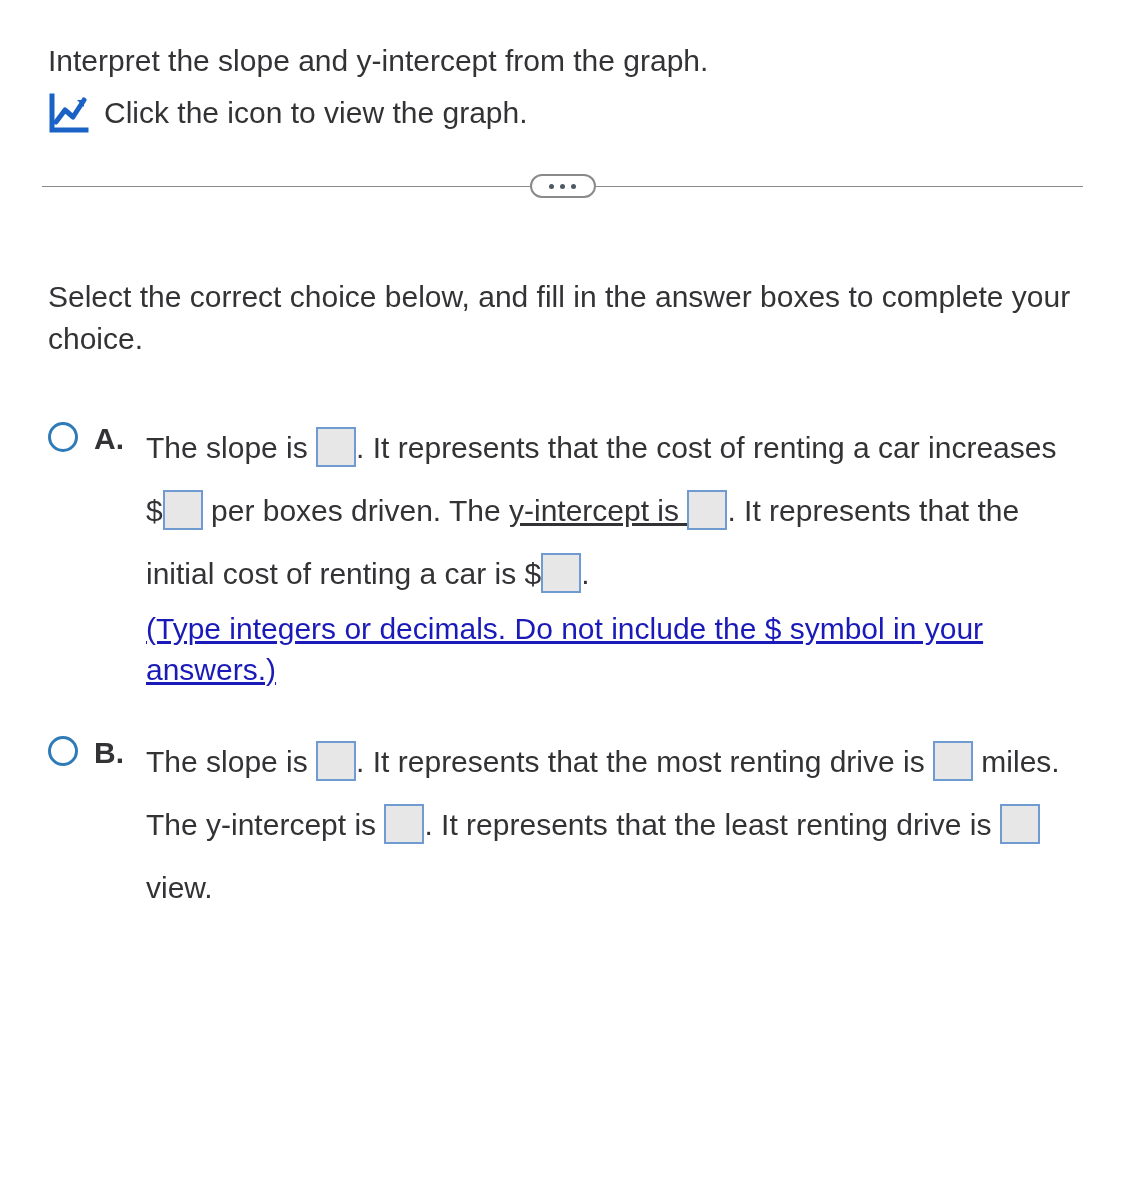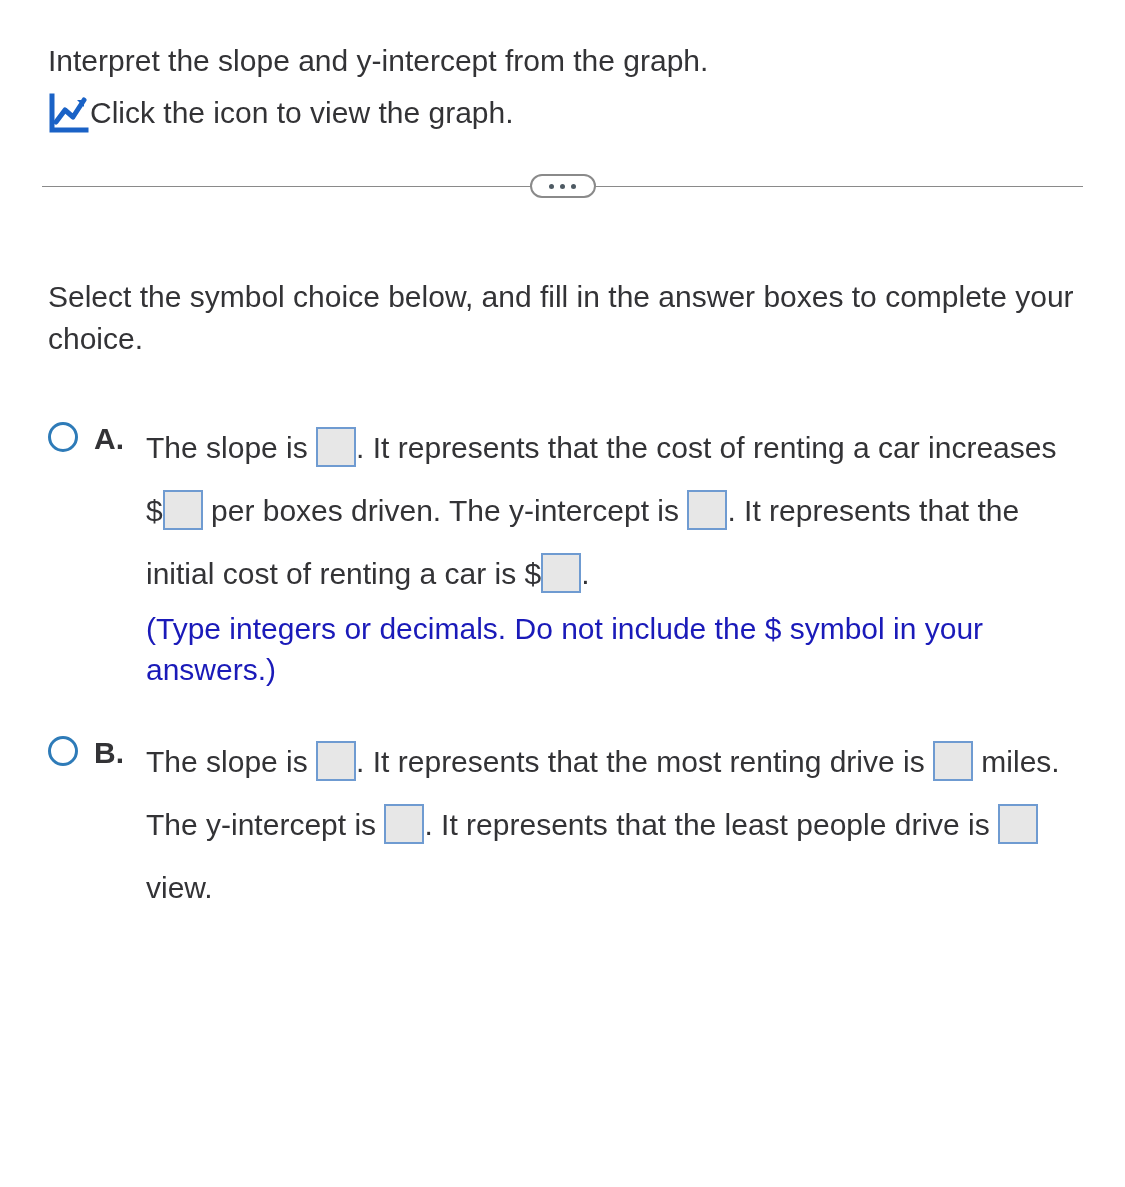--- a/index.html
+++ b/index.html
@@ -10,20 +10,21 @@
     font-size: 30px;
     color: #333336;
     background: #fff;
     width: 1125px;
     line-height: 1.4;
   }
   .question-text { margin-bottom: 10px; }
   .graph-link-row {
     display: flex;
     align-items: center;
+    gap: 14px;
     margin-bottom: 40px;
   }
   .graph-icon {
     width: 42px;
     height: 42px;
     flex-shrink: 0;
     cursor: pointer;
   }
   .divider-wrap {
     position: relative;
@@ -98,22 +99,23 @@
     vertical-align: middle;
     position: relative;
     top: -3px;
     cursor: text;
   }
   .hint {
     color: #1a1ab9;
     line-height: 1.35;
     display: block;
     margin-top: 4px;
+    text-decoration: underline;
   }
-  .nowrap { white-space: nowrap; }
+  .nowrap { white-space: nowrap; text-decoration: underline; }
 </style>
 </head>
 <body>
 
 <div class="question-text">Interpret the slope and y-intercept from the graph.</div>
 
 <div class="graph-link-row">
   <div class="graph-icon">
     <svg viewBox="0 0 42 42" width="42" height="42">
       <polyline points="4,4 4,38 38,38" fill="none" stroke="#1a62c6" stroke-width="5" stroke-linecap="square"></polyline>
@@ -126,34 +128,34 @@
 
 <div class="divider-wrap">
   <div class="divider-line"></div>
   <div class="divider-pill">
     <span class="dot"></span>
     <span class="dot"></span>
     <span class="dot"></span>
   </div>
 </div>
 
-<div class="instruction">Select the symbol choice below, and fill in the answer boxes to complete your choice.</div>
+<div class="instruction">Select the correct choice below, and fill in the answer boxes to complete your choice.</div>
 
 <div class="choice">
   <div class="radio-wrap">
     <div class="radio"></div>
   </div>
   <div class="choice-letter">A.</div>
   <div class="choice-body">
     <span>The slope is </span><span class="blank"></span><span>. It represents that the cost of renting a car increases $</span><span class="blank"></span><span> per boxes driven. The </span><span class="nowrap"><span>y-intercept is </span><span class="blank"></span></span><span>. It represents that the initial cost of renting a car is $</span><span class="blank"></span><span>.</span>
     <span class="hint">(Type integers or decimals. Do not include the $ symbol in your answers.)</span>
   </div>
 </div>
 
 <div class="choice">
   <div class="radio-wrap">
     <div class="radio"></div>
   </div>
   <div class="choice-letter">B.</div>
   <div class="choice-body">
-    <span>The slope is </span><span class="blank"></span><span>. It represents that the most renting drive is </span><span class="blank"></span><span> miles. The y-intercept is </span><span class="blank"></span><span>. It represents that the least people drive is </span><span class="blank"></span><span> view.</span>
+    <span>The slope is </span><span class="blank"></span><span>. It represents that the most renting drive is </span><span class="blank"></span><span> miles. The y-intercept is </span><span class="blank"></span><span>. It represents that the least renting drive is </span><span class="blank"></span><span> view.</span>
   </div>
 </div>
 
 </body></html>

